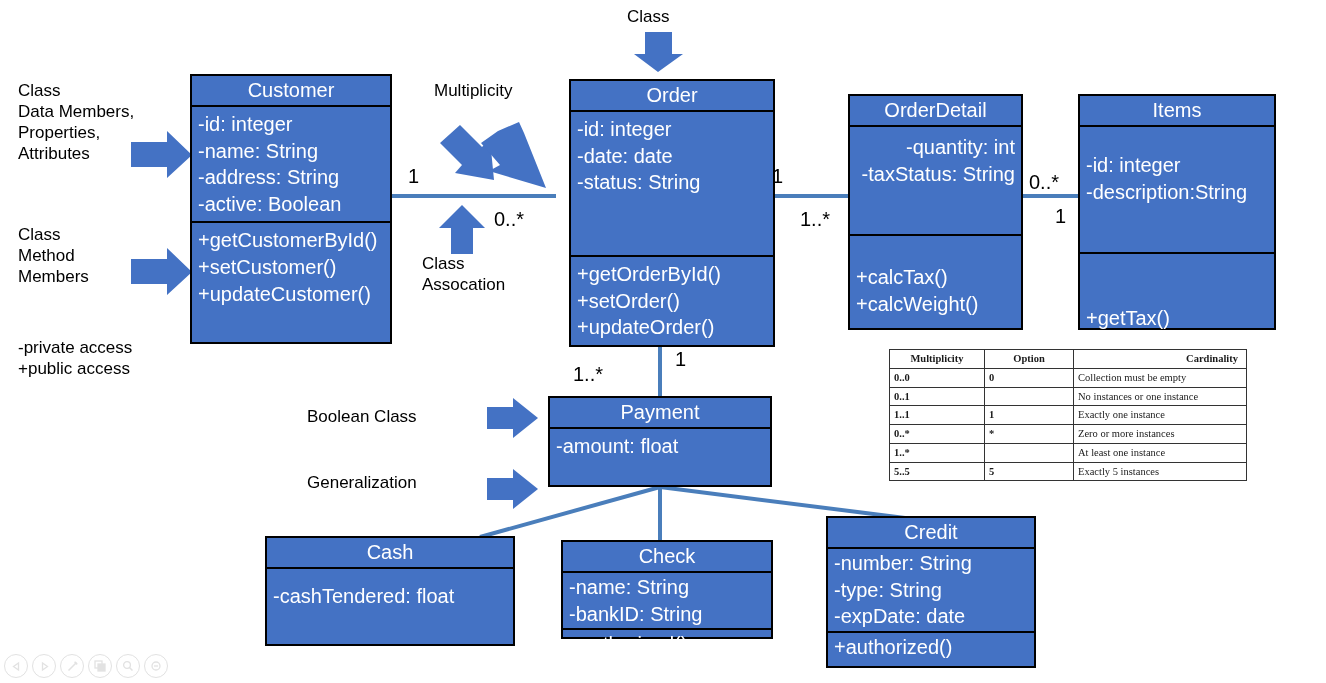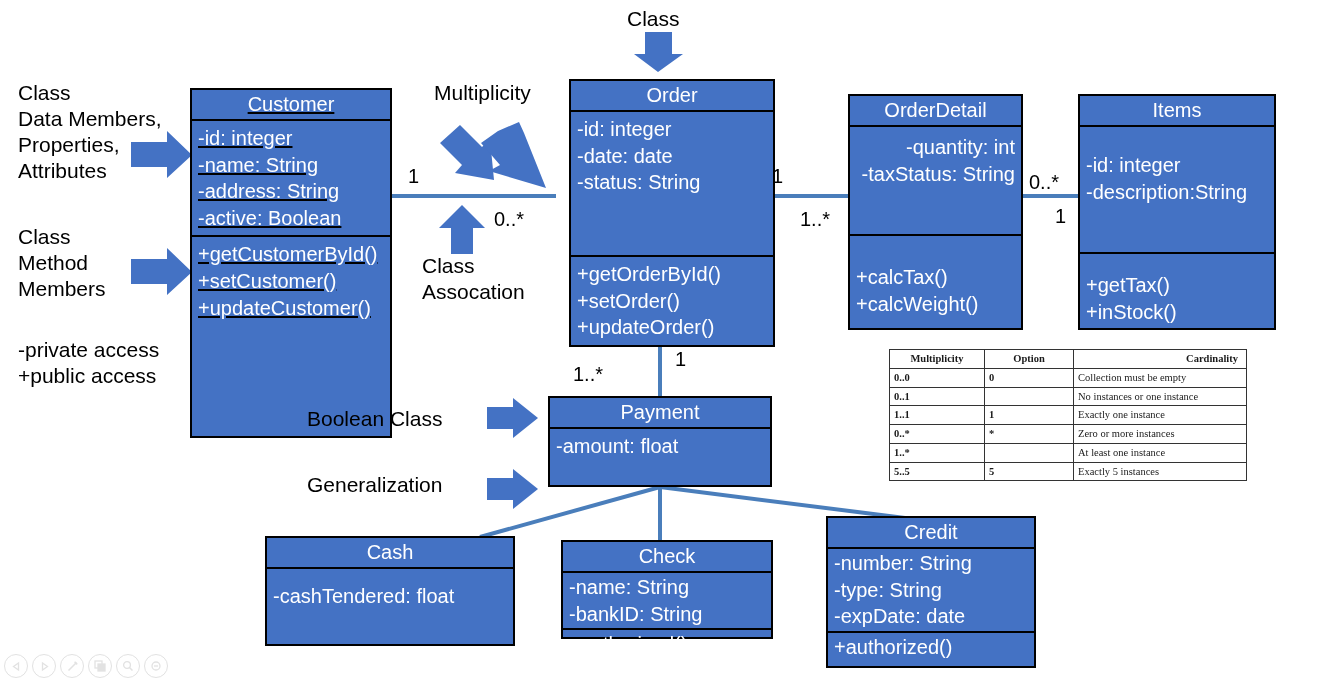--- a/index.html
+++ b/index.html
@@ -10,21 +10,21 @@
   
   .uml-class{position:absolute;background:#4472C4;border:2px solid #000;box-sizing:border-box;z-index:3;}
   .uml-class .uml-title{color:#ffffff;text-align:center;font-size:20px;line-height:1.25;
       padding:2px 4px;border-bottom:2px solid #000;white-space:nowrap;}
   .uml-class .uml-compartment{color:#ffffff;font-size:20px;line-height:1.33;padding:4px 6px 4px 6px;
       border-bottom:2px solid #000;}
   .uml-class .uml-compartment:last-child{border-bottom:none;}
   .uml-class .uml-row{white-space:nowrap;}
 
   
-  .note{position:absolute;color:#000;font-size:21px;line-height:1.24;white-space:pre-line;z-index:4;}
+  .note{position:absolute;color:#000;font-size:17px;line-height:1.24;white-space:pre-line;z-index:4;}
   .mult{position:absolute;color:#000;font-size:20px;z-index:6;white-space:nowrap;}
 
   
   #ref-table{position:absolute;left:889px;top:349px;width:358px;z-index:5;background:#fff;}
   #ref-table table{border-collapse:collapse;width:100%;font-family:"Liberation Serif", serif;}
   #ref-table th,#ref-table td{border:1px solid #333;padding:1px 4px;font-size:10.5px;
       color:#1a1a1a;line-height:1.5;}
   #ref-table th{font-weight:bold;text-align:center;}
   #ref-table td.c-mult{font-weight:bold;width:86px;}
   #ref-table td.c-opt{font-weight:bold;width:80px;}
@@ -119,21 +119,21 @@
 
   <div class="mult" style="left:408px;top:165px;">1</div>
   <div class="mult" style="left:494px;top:208px;">0..*</div>
   <div class="mult" style="left:772px;top:165px;">1</div>
   <div class="mult" style="left:800px;top:208px;">1..*</div>
   <div class="mult" style="left:1029px;top:171px;">0..*</div>
   <div class="mult" style="left:1055px;top:205px;">1</div>
   <div class="mult" style="left:675px;top:348px;">1</div>
   <div class="mult" style="left:573px;top:363px;">1..*</div>
 
-  <div class="uml-class" style="left:190px;top:88px;width:202px;height:350px;text-decoration:underline;">
+  <div class="uml-class" style="left:190px;top:74px;width:202px;height:270px;">
     <div class="uml-title">Customer</div>
     <div class="uml-compartment">
       <div class="uml-row">-id: integer</div>
       <div class="uml-row">-name: String</div>
       <div class="uml-row">-address: String</div>
       <div class="uml-row">-active: Boolean</div>
     </div>
     <div class="uml-compartment">
       <div class="uml-row">+getCustomerById()</div>
       <div class="uml-row">+setCustomer()</div>
@@ -166,21 +166,21 @@
       <div class="uml-row">+calcWeight()</div>
     </div>
   </div>
 
   <div class="uml-class" style="left:1078px;top:94px;width:198px;height:236px;">
     <div class="uml-title">Items</div>
     <div class="uml-compartment" style="height:96px;padding-top:25px;">
       <div class="uml-row">-id: integer</div>
       <div class="uml-row">-description:String</div>
     </div>
-    <div class="uml-compartment" style="padding-top:18px;">
+    <div class="uml-compartment" style="padding-top:18px;margin-top:33px;">
       <div class="uml-row">+getTax()</div>
       <div class="uml-row">+inStock()</div>
     </div>
   </div>
 
   <div class="uml-class" style="left:548px;top:396px;width:224px;height:91px;">
     <div class="uml-title">Payment</div>
     <div class="uml-compartment">
       <div class="uml-row">-amount: float</div>
     </div>

